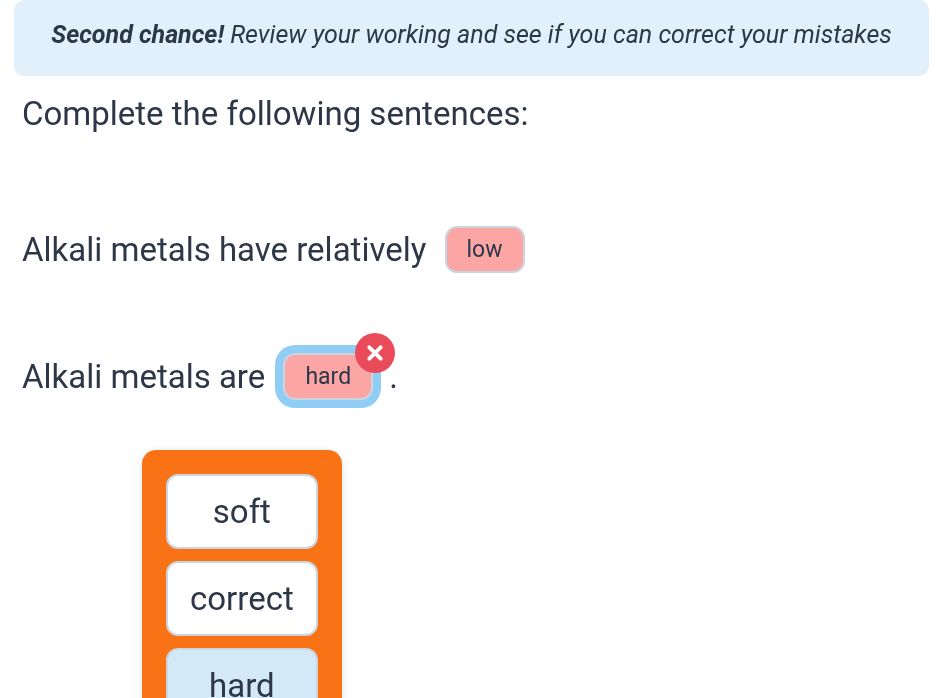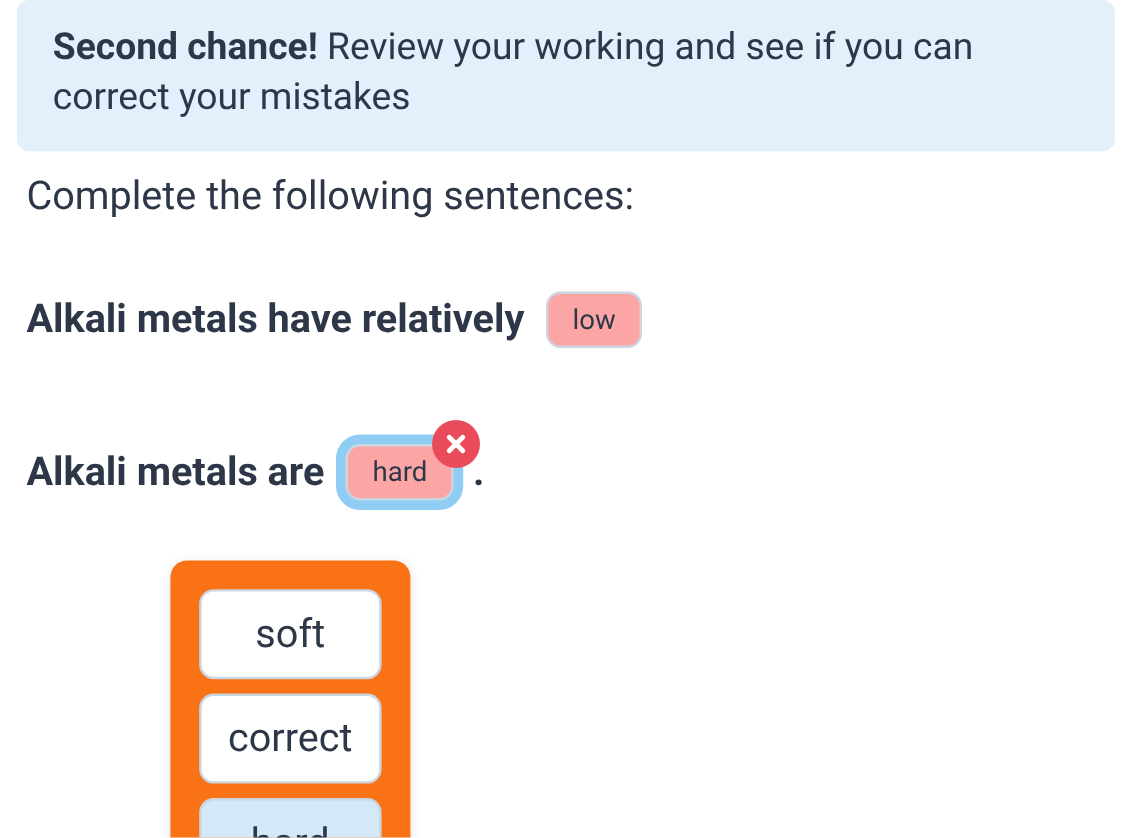--- a/index.html
+++ b/index.html
@@ -13,51 +13,51 @@
       width: 943px;
       height: 698px;
       color: #2d3748;
       padding: 0;
     }
     .banner {
       background: #e1f0fb;
       border-radius: 10px;
       padding: 18px 30px 24px;
       margin: 0 14px 18px;
-      text-align: left;
-      font-size: 31px;
+      text-align: center;
+      font-size: 25px;
       line-height: 1.35;
       color: #2d3748;
+      font-style: italic;
     }
     .banner .bold {
       font-weight: 700;
     }
     .content {
       padding: 0 22px;
     }
     .instruction {
       font-size: 33px;
       color: #2d3748;
-      margin-bottom: 60px;
+      margin-bottom: 93px;
     }
     .sentence-row {
       display: flex;
       align-items: center;
       flex-wrap: wrap;
       margin-bottom: 80px;
       font-size: 33px;
       color: #2d3748;
       gap: 0;
     }
     .sentence-row.second {
       margin-bottom: 50px;
     }
     .text-segment {
       white-space: pre;
-      font-weight: bold;
     }
     .answer-box {
       display: inline-flex;
       align-items: center;
       justify-content: center;
       border: 2px solid #cbd5e0;
       border-radius: 12px;
       padding: 8px 20px;
       background: #fca5a5;
       font-size: 23px;

